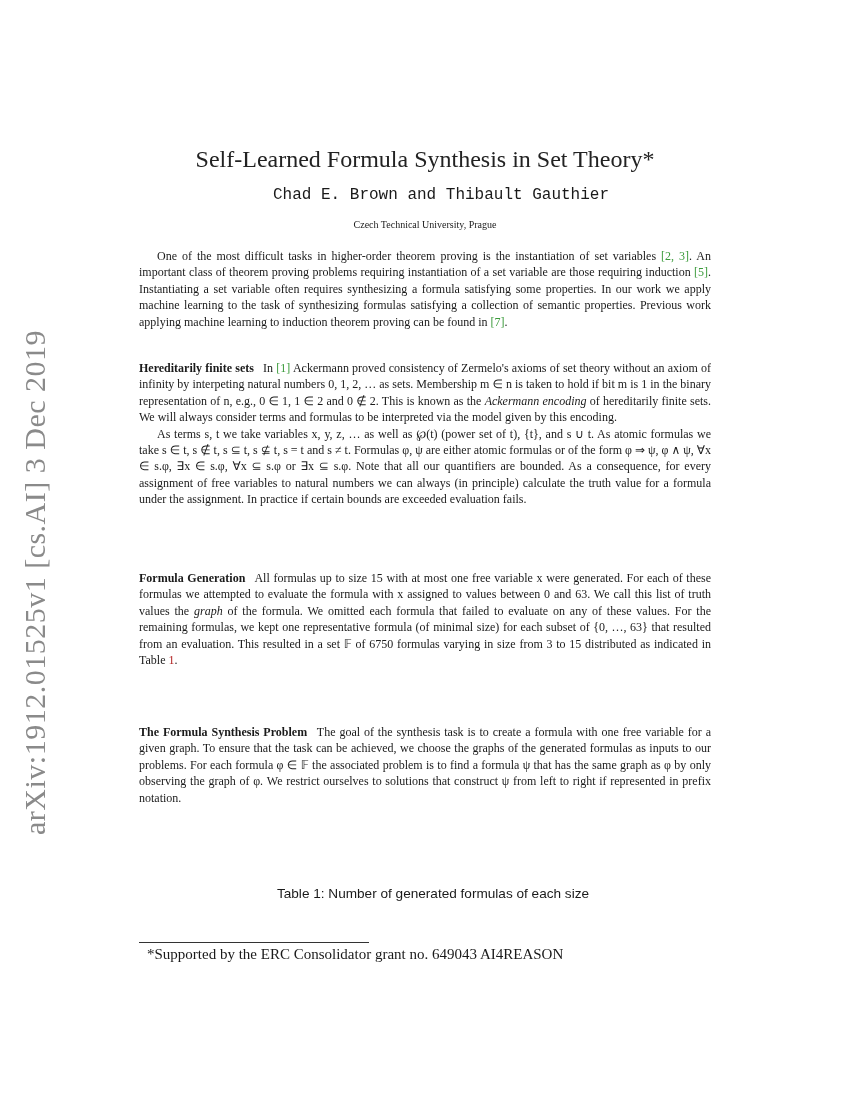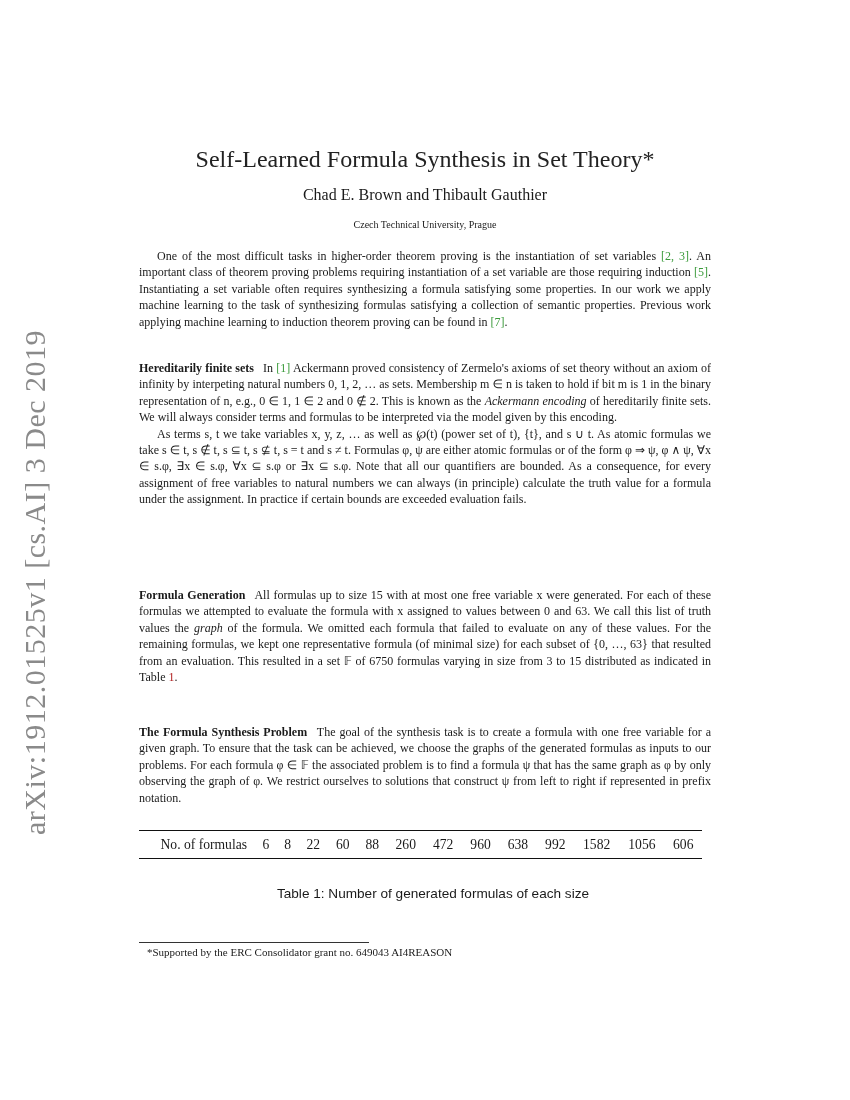--- a/index.html
+++ b/index.html
@@ -13,22 +13,22 @@
       transform: rotate(-90deg); transform-origin: 0 0;
       font-family: "Liberation Serif", serif;
       font-size: 30px; color: #8a8a8a; white-space: nowrap; letter-spacing: 0.5px;
     }
     .page { position: absolute; left: 139px; top: 0; width: 572px; }
     .title {
       position: absolute; top: 146px; left: 0; width: 572px; text-align: center;
       font-family: "Liberation Serif", serif; font-size: 24px; color: #222;
     }
     .authors {
-      position: absolute; top: 186px; left: 0; width: 572px; text-align: center;
-      font-family: Liberation Serif, serif; font-size: 16px;
+      position: absolute; top: 186px; left: 16px; width: 572px; text-align: center;
+      font-family: Liberation Mono, monospace; font-size: 16px;
     }
     .affil {
       position: absolute; top: 219px; left: 0; width: 572px; text-align: center;
       font-family: "Liberation Serif", serif; font-size: 10px;
     }
     .body-text {
       position: absolute; left: 0; width: 572px;
       font-family: "Liberation Serif", serif; font-size: 12px; line-height: 16.4px;
       text-align: justify;
     }
@@ -48,21 +48,21 @@
     table.formulas td.hdr { text-align: right; padding-right: 8px; }
     table.formulas tr:first-child td { padding-top: 6px; }
     table.formulas tr:last-child td { padding-bottom: 6px; }
     .caption {
       position: absolute; top: 886px; left: 8px; width: 572px; text-align: center;
       font-family: Liberation Sans, sans-serif; font-size: 13.6px;
     }
     .footrule { position: absolute; top: 942px; left: 0; width: 230px; border-top: 1px solid #333; }
     .footnote {
       position: absolute; top: 946px; left: 8px;
-      font-family: "Liberation Serif", serif; font-size: 11px;
+      font-family: "Liberation Serif", serif; font-size: 15px;
     }
   </style>
 </head>
 <body>
 
 <div class="arxiv-stamp">arXiv:1912.01525v1  [cs.AI]  3 Dec 2019</div>
 
 <div class="page">
   <div class="title">Self-Learned Formula Synthesis in Set Theory*</div>
   <div class="authors">Chad E. Brown and Thibault Gauthier</div>
@@ -70,45 +70,29 @@
 
   <div class="body-text" style="top:248px;">
     <p class="indent"><span>One of the most difficult tasks in higher-order theorem proving is the instantiation of set variables </span><a class="cite">[2, 3]</a><span>. An important class of theorem proving problems requiring instantiation of a set variable are those requiring induction </span><a class="cite">[5]</a><span>. Instantiating a set variable often requires synthesizing a formula satisfying some properties. In our work we apply machine learning to the task of synthesizing formulas satisfying a collection of semantic properties. Previous work applying machine learning to induction theorem proving can be found in </span><a class="cite">[7]</a><span>.</span></p>
   </div>
 
   <div class="body-text" style="top:360px;">
     <p><span class="para-head">Hereditarily finite sets</span> <span>In </span><a class="cite">[1]</a><span> Ackermann proved consistency of Zermelo's axioms of set theory without an axiom of infinity by interpeting natural numbers 0, 1, 2, … as sets. Membership m ∈ n is taken to hold if bit m is 1 in the binary representation of n, e.g., 0 ∈ 1, 1 ∈ 2 and 0 ∉ 2. This is known as the </span><i>Ackermann encoding</i><span> of hereditarily finite sets. We will always consider terms and formulas to be interpreted via the model given by this encoding.</span></p>
     <p class="indent">As terms s, t we take variables x, y, z, … as well as ℘(t) (power set of t), {t}, and s ∪ t. As atomic formulas we take s ∈ t, s ∉ t, s ⊆ t, s ⊈ t, s = t and s ≠ t. Formulas φ, ψ are either atomic formulas or of the form φ ⇒ ψ, φ ∧ ψ, ∀x ∈ s.φ, ∃x ∈ s.φ, ∀x ⊆ s.φ or ∃x ⊆ s.φ. Note that all our quantifiers are bounded. As a consequence, for every assignment of free variables to natural numbers we can always (in principle) calculate the truth value for a formula under the assignment. In practice if certain bounds are exceeded evaluation fails.</p>
   </div>
 
-  <div class="body-text" style="top:587px;">
+  <div class="body-text" style="top:570px;">
     <p><span class="para-head">Formula Generation</span> <span>All formulas up to size 15 with at most one free variable x were generated. For each of these formulas we attempted to evaluate the formula with x assigned to values between 0 and 63. We call this list of truth values the </span><i>graph</i><span> of the formula. We omitted each formula that failed to evaluate on any of these values. For the remaining formulas, we kept one representative formula (of minimal size) for each subset of {0, …, 63} that resulted from an evaluation. This resulted in a set 𝔽 of 6750 formulas varying in size from 3 to 15 distributed as indicated in Table </span><a class="ref">1</a><span>.</span></p>
   </div>
 
   <div class="body-text" style="top:724px;">
     <p><span class="para-head">The Formula Synthesis Problem</span> <span>The goal of the synthesis task is to create a formula with one free variable for a given graph. To ensure that the task can be achieved, we choose the graphs of the generated formulas as inputs to our problems. For each formula φ ∈ 𝔽 the associated problem is to find a formula ψ that has the same graph as φ by only observing the graph of φ. We restrict ourselves to solutions that construct ψ from left to right if represented in prefix notation.</span></p>
   </div>
 
   <table class="formulas">
     <tbody>
-    <tr>
-      <td class="hdr">No. of formulas</td>
-      <td>6</td>
-      <td>8</td>
-      <td>22</td>
-      <td>60</td>
-      <td>88</td>
-      <td>260</td>
-      <td>472</td>
-      <td>960</td>
-      <td>638</td>
-      <td>992</td>
-      <td>1582</td>
-      <td>1056</td>
-      <td>606</td>
-    </tr>
   </tbody>
     </table>
   <div class="caption">Table 1: Number of generated formulas of each size</div>
 
   <div class="footrule"></div>
   <div class="footnote">*Supported by the ERC Consolidator grant no. 649043 AI4REASON</div>
 </div>
 
 </body></html>

